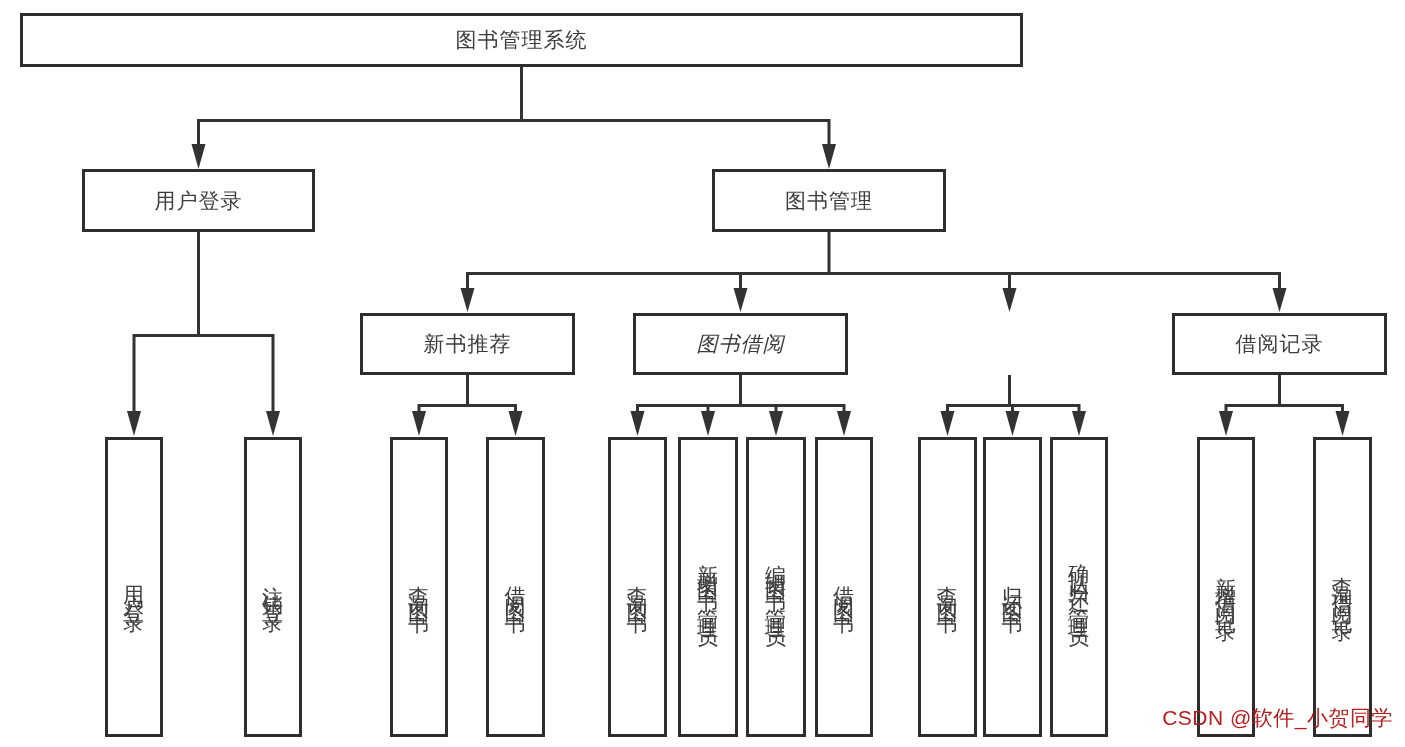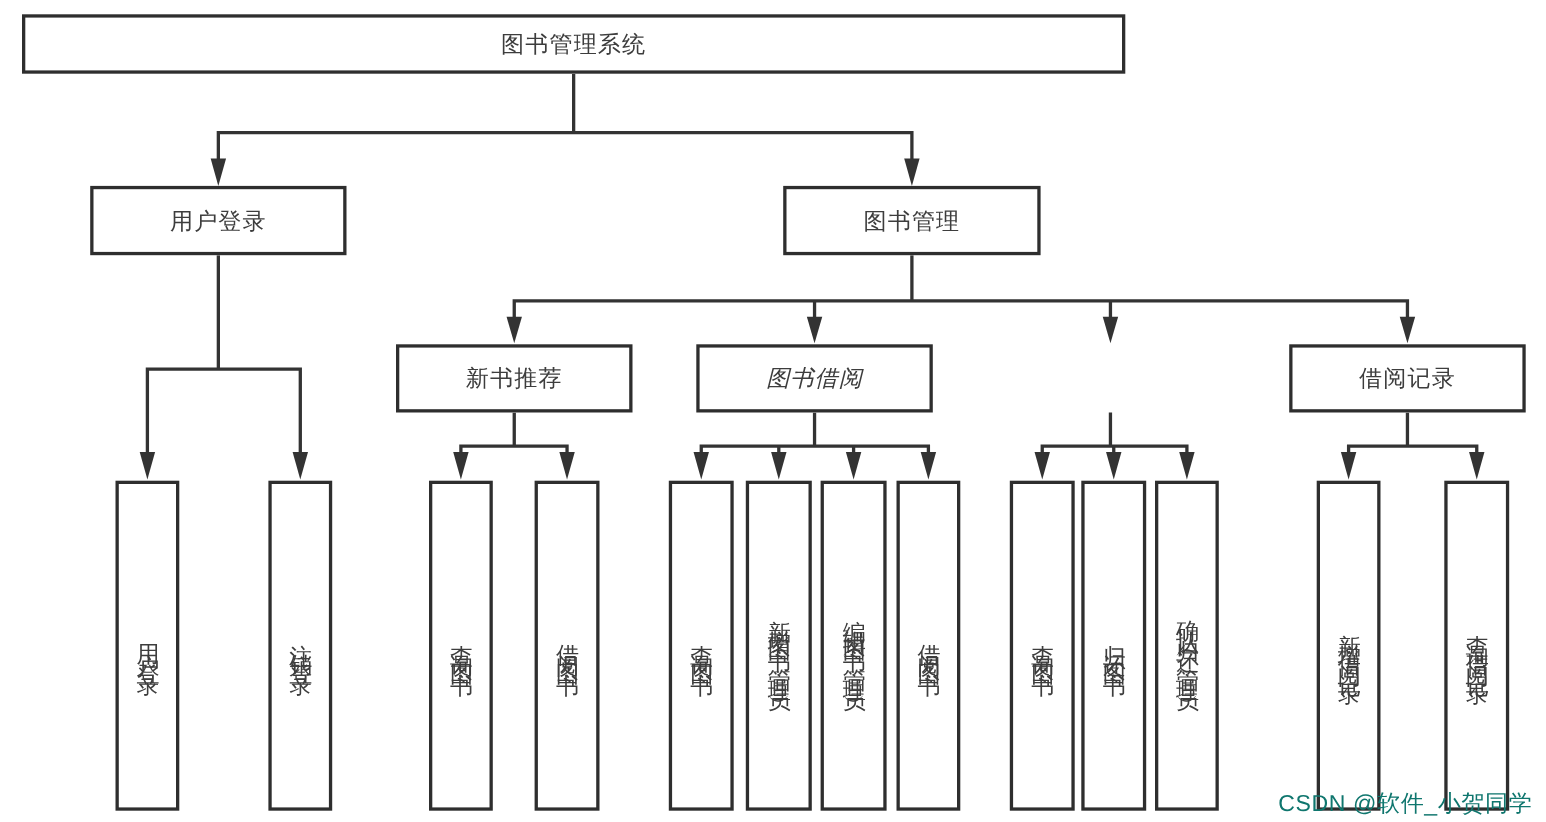--- a/index.html
+++ b/index.html
@@ -30,23 +30,23 @@
   .vtext {
     writing-mode:vertical-rl;
     text-orientation:mixed;
     font-size:21px;
     letter-spacing:9px;
     line-height:1.1;
     white-space:nowrap;
   }
   .watermark {
     position:absolute;
-    right:12px; bottom:3px;
+    right:12px; bottom:15px;
     font-size:21px;
-    color:#0f766e;
+    color:#b91c1c;
     letter-spacing:0.5px;
     z-index:3;
   }
 </style>
 </head>
 <body>
 
 <div class="canvas">
 
   <svg class="connectors" width="1405" height="747" aria-hidden="true">

